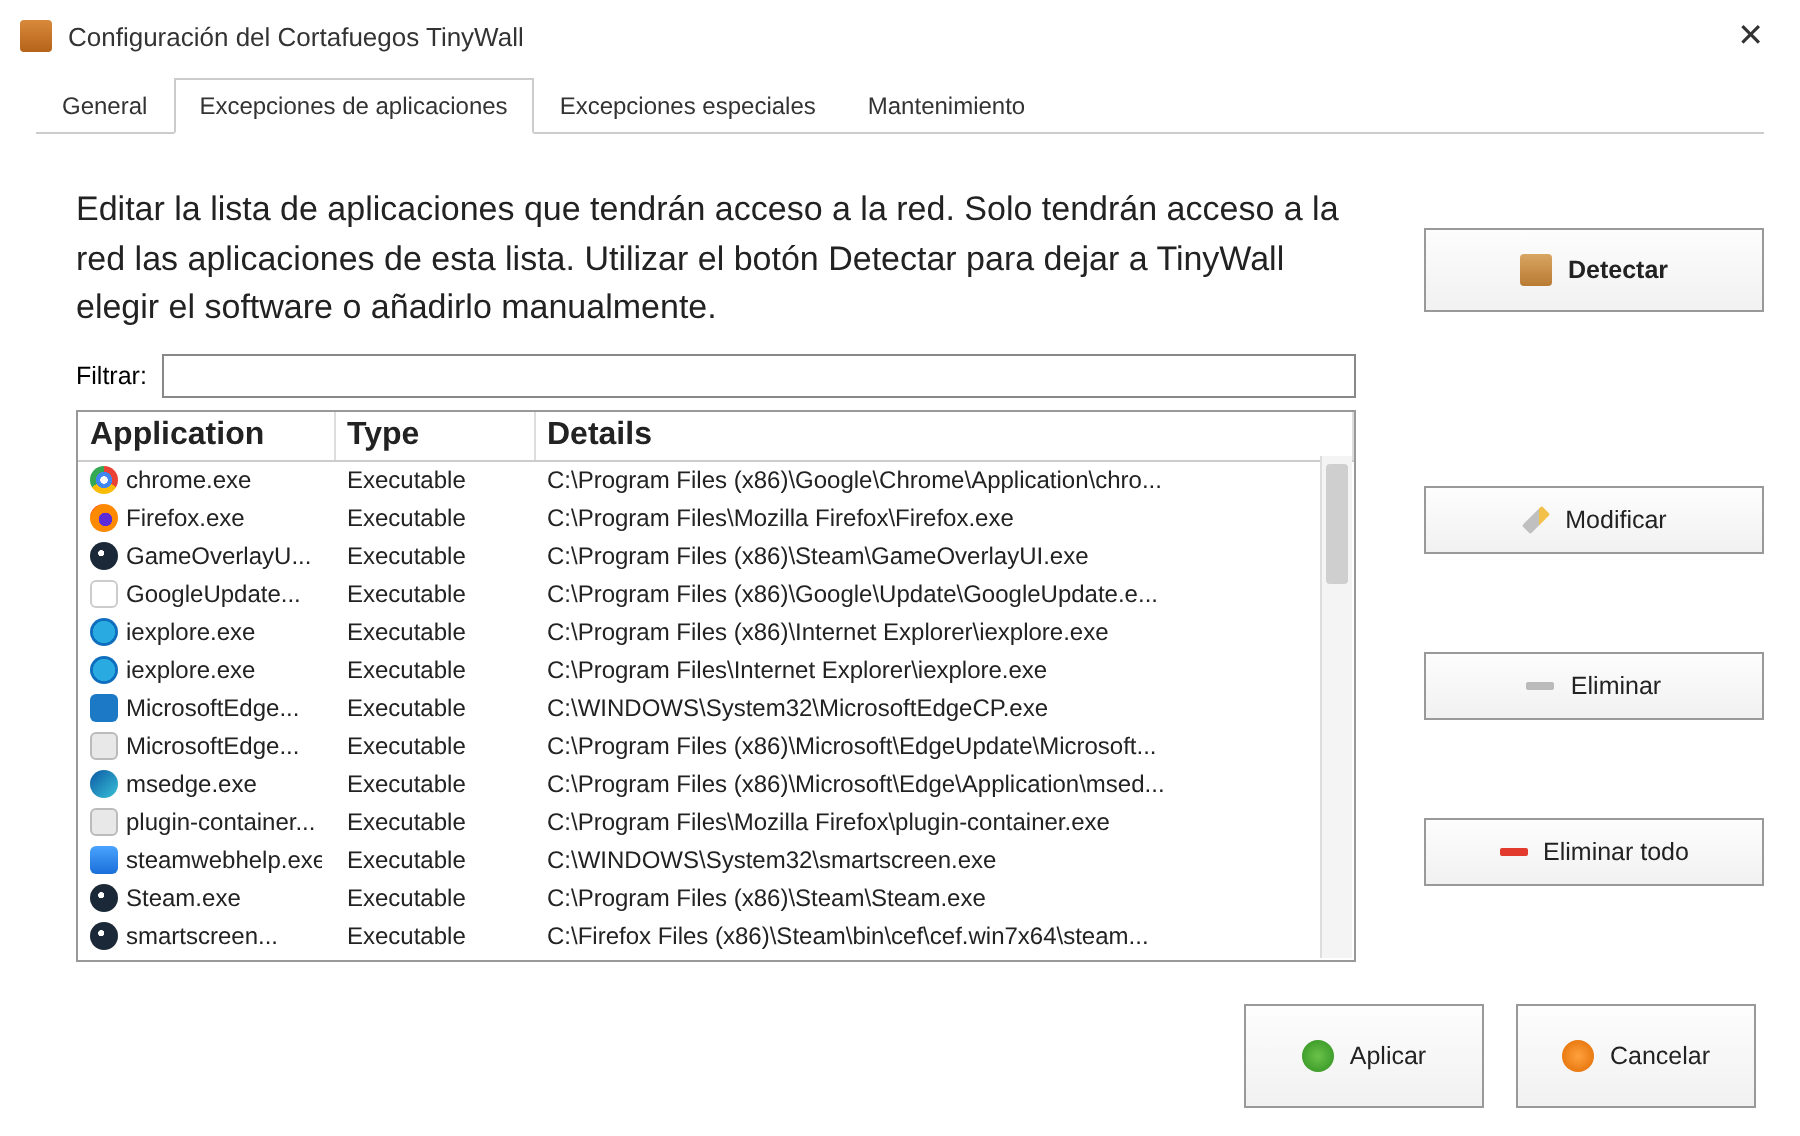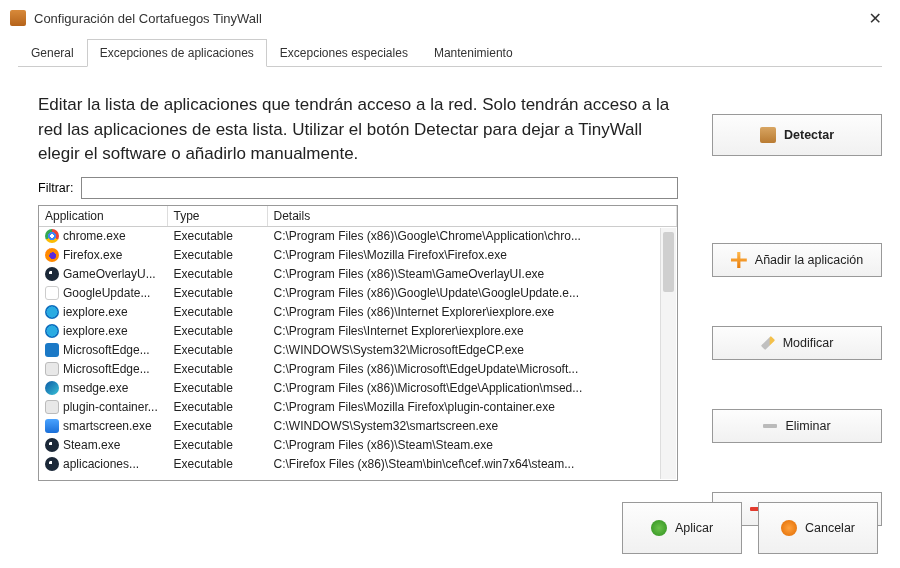--- a/index.html
+++ b/index.html
@@ -79,22 +79,22 @@
   overflow: hidden;
   position: relative;
 }
 .table {
   width: 100%;
   border-collapse: collapse;
   table-layout: fixed;
 }
 .table th {
   text-align: left;
-  font-weight: normal;
-  font-size: 12px;
+  font-weight: bold;
+  font-size: 16px;
   padding: 3px 6px;
   border-right: 1px solid #ddd;
   border-bottom: 1px solid #ccc;
   background: #fff;
   color: #222;
 }
 .table td {
   padding: 2px 6px;
   font-size: 12px;
   color: #222;
@@ -290,64 +290,60 @@
                   <span>plugin-container...</span>
                 </div>
               </td>
               <td>Executable</td>
               <td>C:\Program Files\Mozilla Firefox\plugin-container.exe</td>
             </tr>
             <tr>
               <td>
                 <div class="appcell">
                   <span class="ico shield"></span>
-                  <span>smartscreen.exe</span>
+                  <span>steamwebhelp.exe</span>
                 </div>
               </td>
               <td>Executable</td>
               <td>C:\WINDOWS\System32\smartscreen.exe</td>
             </tr>
             <tr>
               <td>
                 <div class="appcell">
                   <span class="ico steam"></span>
                   <span>Steam.exe</span>
                 </div>
               </td>
               <td>Executable</td>
               <td>C:\Program Files (x86)\Steam\Steam.exe</td>
             </tr>
             <tr>
               <td>
                 <div class="appcell">
                   <span class="ico steam"></span>
-                  <span>aplicaciones...</span>
+                  <span>smartscreen...</span>
                 </div>
               </td>
               <td>Executable</td>
               <td>C:\Firefox Files (x86)\Steam\bin\cef\cef.win7x64\steam...</td>
             </tr>
           </tbody>
       </table>
       <div class="scrollbar">
         <div class="thumb"></div>
       </div>
     </div>
   </div>
 
   <div class="right-col">
     <button class="btn tall">
       <span class="bicon box"></span>
       <span>Detectar</span>
     </button>
     <div style="height:24px"></div>
-    <button class="btn">
-      <span class="bicon plus"></span>
-      <span>Añadir la aplicación</span>
-    </button>
     <button class="btn">
       <span class="bicon pencil"></span>
       <span>Modificar</span>
     </button>
     <button class="btn">
       <span class="bicon minus"></span>
       <span>Eliminar</span>
     </button>
     <button class="btn">
       <span class="bicon minus-red"></span>

